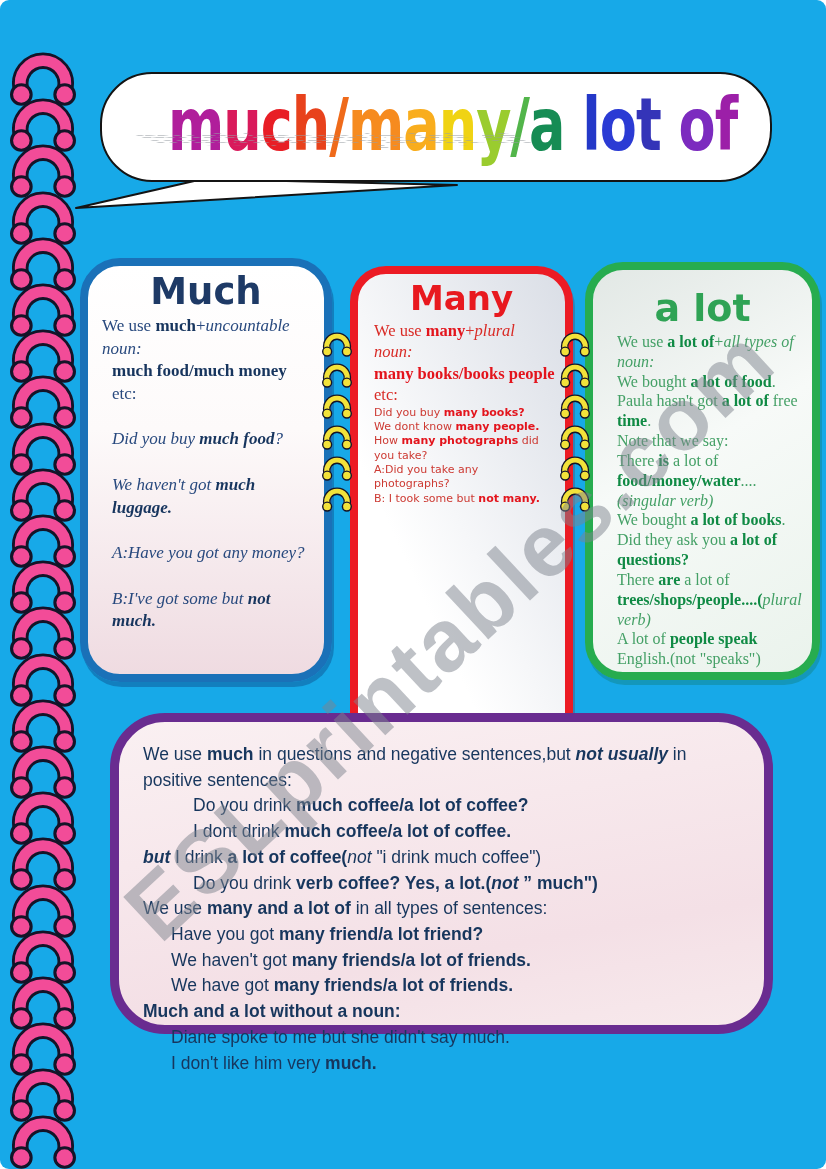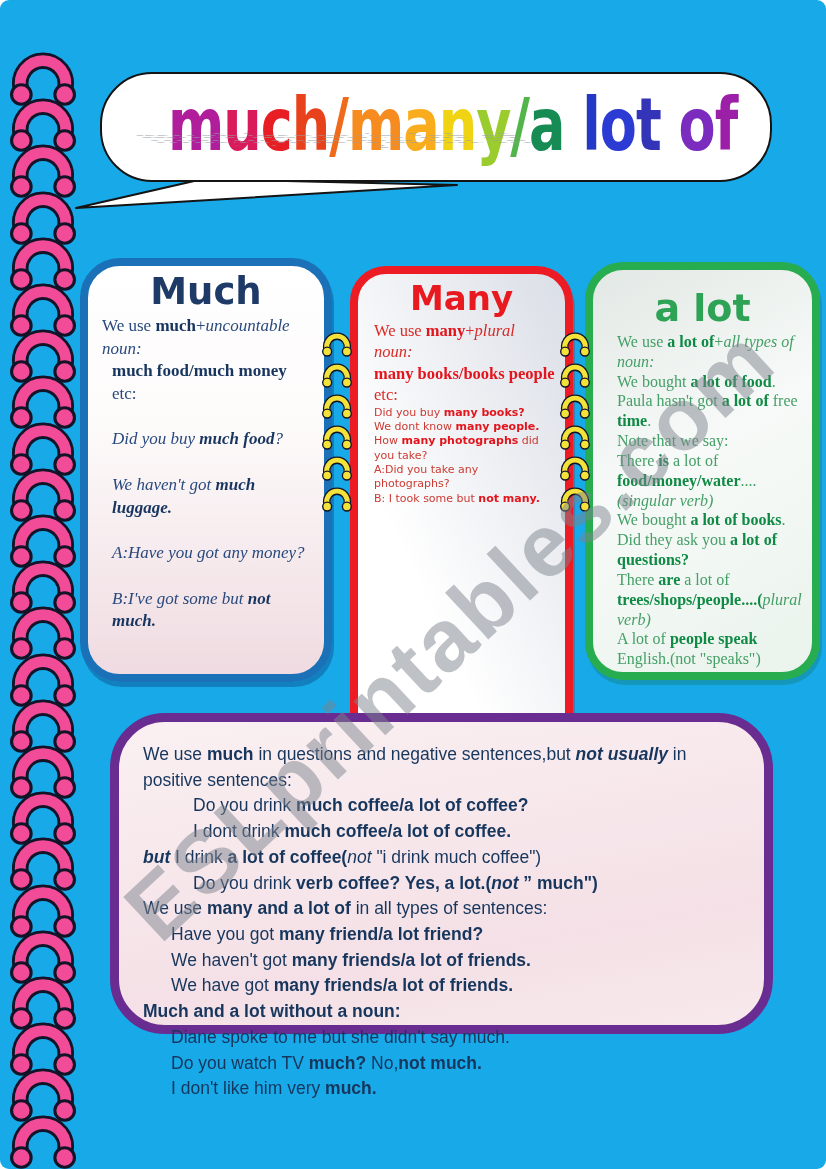--- a/index.html
+++ b/index.html
@@ -351,19 +351,18 @@
         <div class="para ind2"><span>Do you drink </span><span class="b">much coffee/a lot of coffee?</span></div>
         <div class="para ind2"><span>I dont drink </span><span class="b">much coffee/a lot of coffee.</span></div>
         <div class="para"><span class="b i">but</span><span> I drink  </span><span class="b">a lot of coffee(</span><span class="i">not</span><span> "i drink much coffee")</span></div>
         <div class="para ind2"><span>Do you drink </span><span class="b">verb coffee?</span><span class="b">   Yes, a lot.(</span><span class="b i">not</span><span class="b"> ” much")</span></div>
         <div class="para"><span>We use </span><span class="b">many and a lot of</span><span> in all types of sentences:</span></div>
         <div class="para ind1"><span>Have you  got </span><span class="b">many friend/a lot friend?</span></div>
         <div class="para ind1"><span>We haven't got </span><span class="b">many friends/a lot of friends.</span></div>
         <div class="para ind1"><span>We have got </span><span class="b">many friends/a lot of friends.</span></div>
         <div class="para"><span class="b">Much and a lot without  a noun:</span></div>
         <div class="para ind1"><span>Diane spoke to me but she didn't say much.</span></div>
-        <div class="para ind1"><span>Do you watch TV </span><span class="b">much?</span><span>   No,</span><span class="b">not much.</span></div>
         <div class="para ind1"><span>I don't like him very </span><span class="b">much.</span></div>
       </div>
   </section>
 
   <div class="watermark" style="color: rgba(125, 131, 142, 0.5);">ESLprintables.com</div>
 </div>
 
 </body></html>

